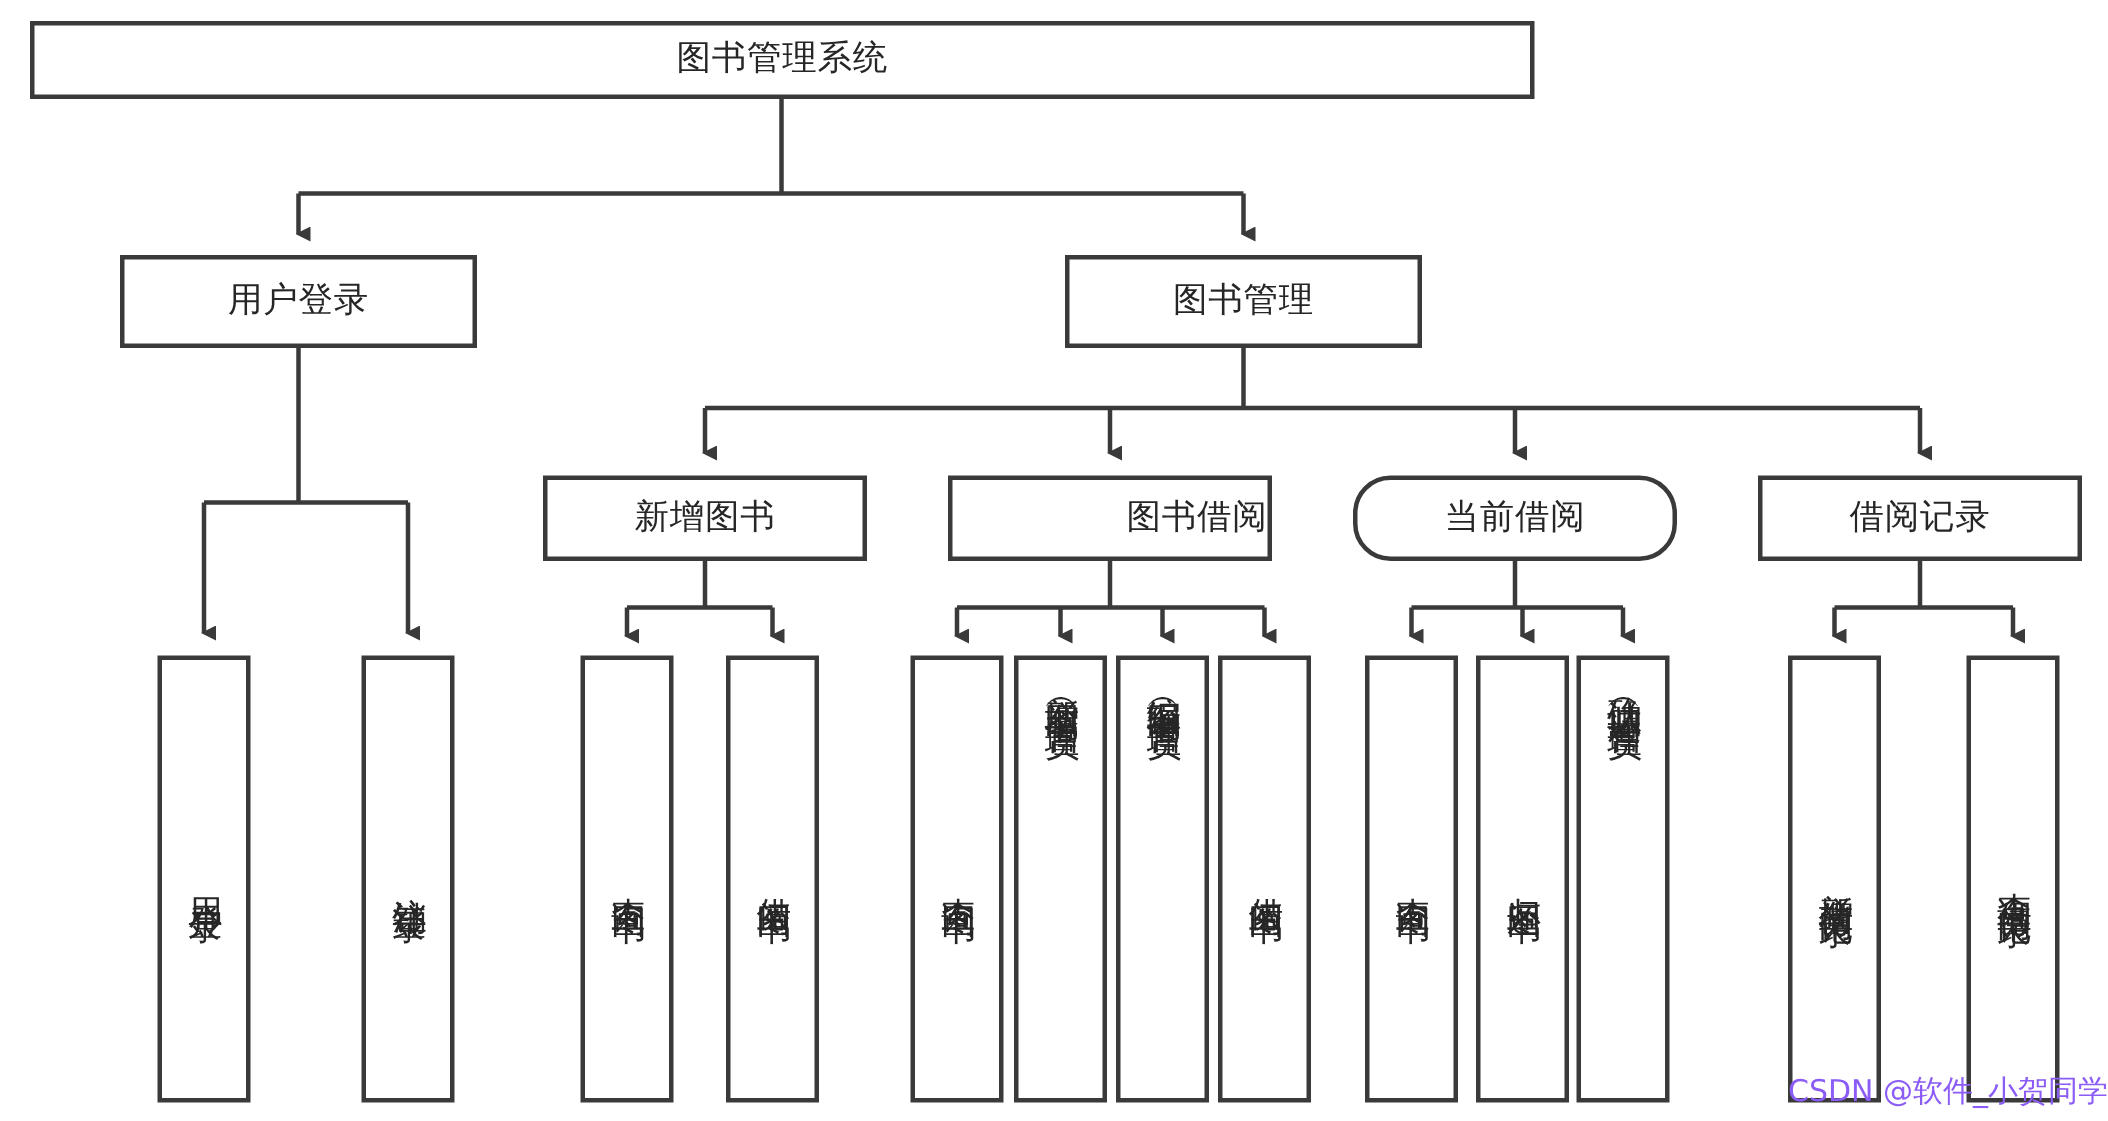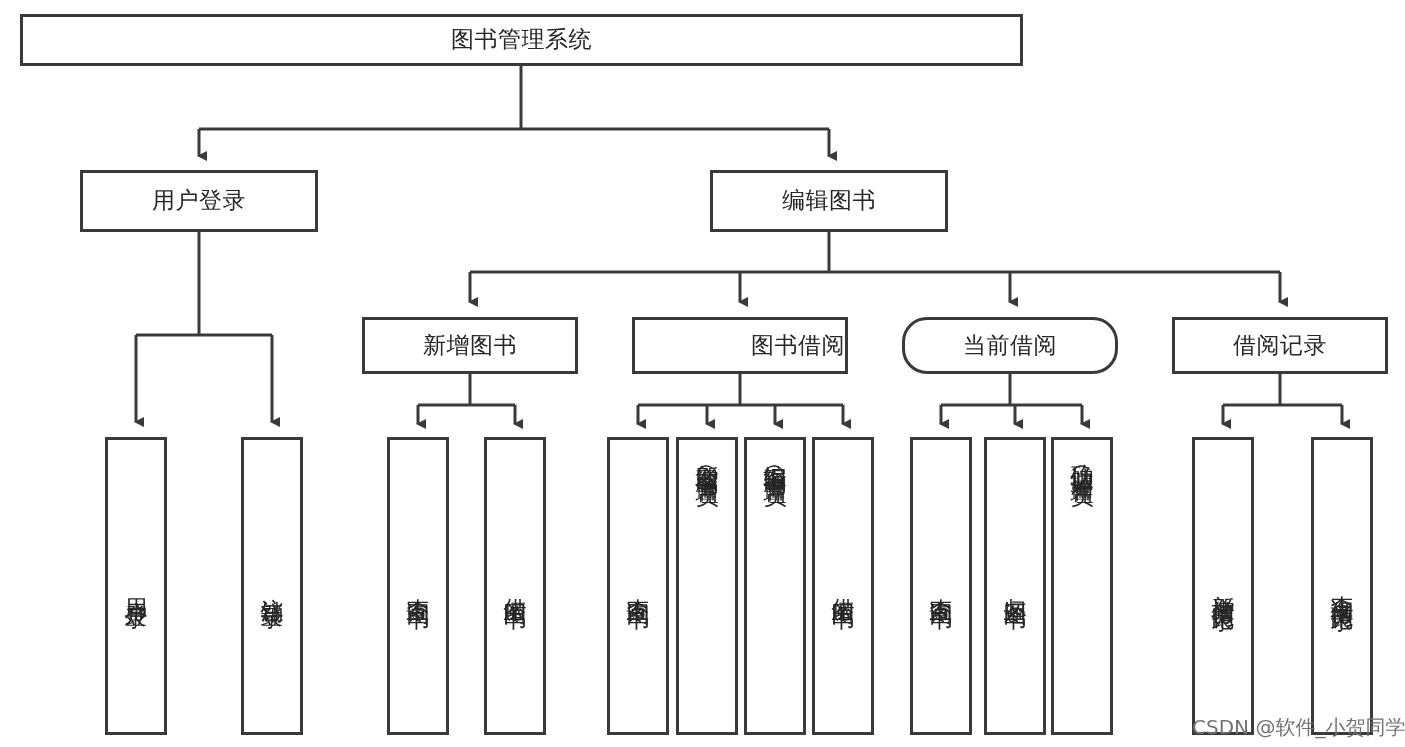--- a/index.html
+++ b/index.html
@@ -65,21 +65,21 @@
     top: 0;
     width: 1405px;
     height: 747px;
     pointer-events: none;
   }
   .watermark {
     position: absolute;
     left: 1192px;
     top: 714px;
     font-size: 20px;
-    color: #737373;
+    color: #8b5cf6;
     white-space: nowrap;
     font-family: "DejaVu Sans", "Liberation Sans", sans-serif;
   }
 </style>
 </head>
 <body>
 
 <div id="canvas">
 
   <svg class="links" viewBox="0 0 1405 747">
@@ -133,21 +133,21 @@
   </svg>
 
   <div class="node h-node" style="left:20px; top:14px; width:1003px; height:52px;">
     <span>图书管理系统</span>
   </div>
 
   <div class="node h-node" style="left:80px; top:170px; width:238px; height:62px;">
     <span>用户登录</span>
   </div>
   <div class="node h-node" style="left:710px; top:170px; width:238px; height:62px;">
-    <span>编辑图书</span>
+    <span>图书管理</span>
   </div>
 
   <div class="node h-node" style="left:362px; top:317px; width:216px; height:57px;">
     <span>新增图书</span>
   </div>
   <div class="node h-node" style="left:632px; top:317px; width:216px; height:57px;justify-content:flex-end;">
     <span>图书借阅</span>
   </div>
   <div class="node h-node" style="left:902px; top:317px; width:216px; height:57px;border-radius:25px;">
     <span>当前借阅</span>

